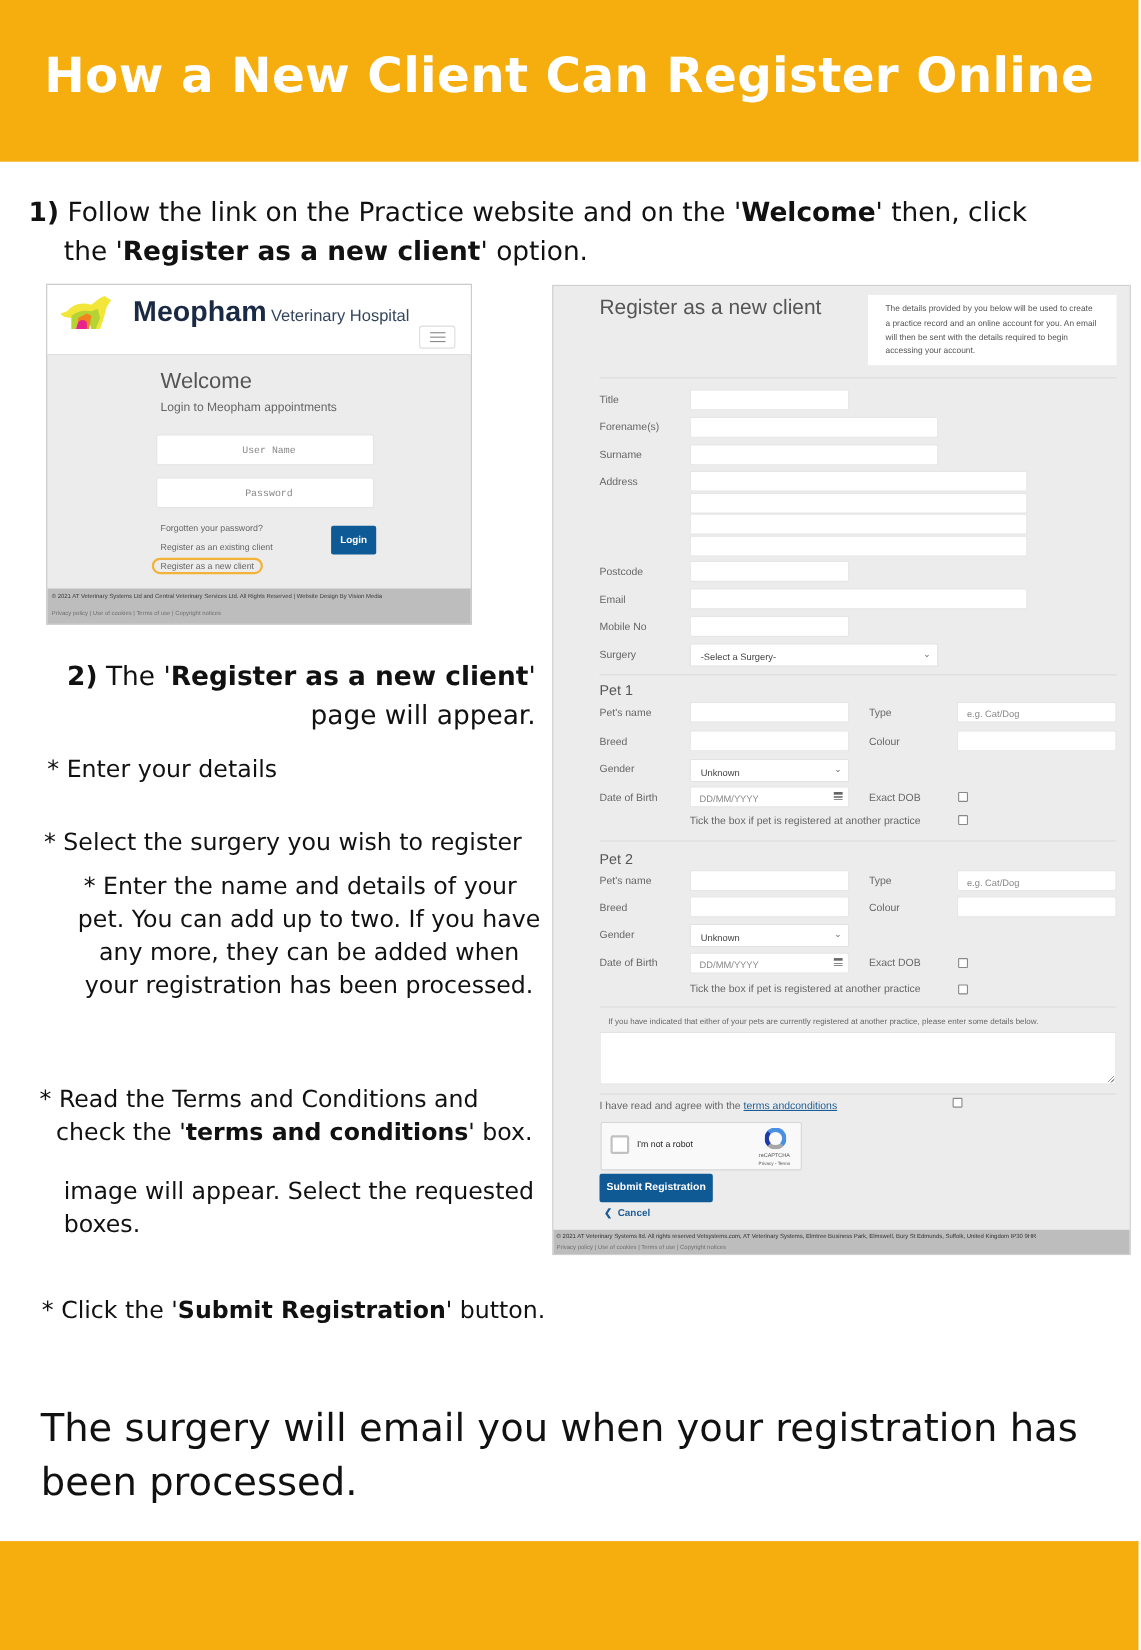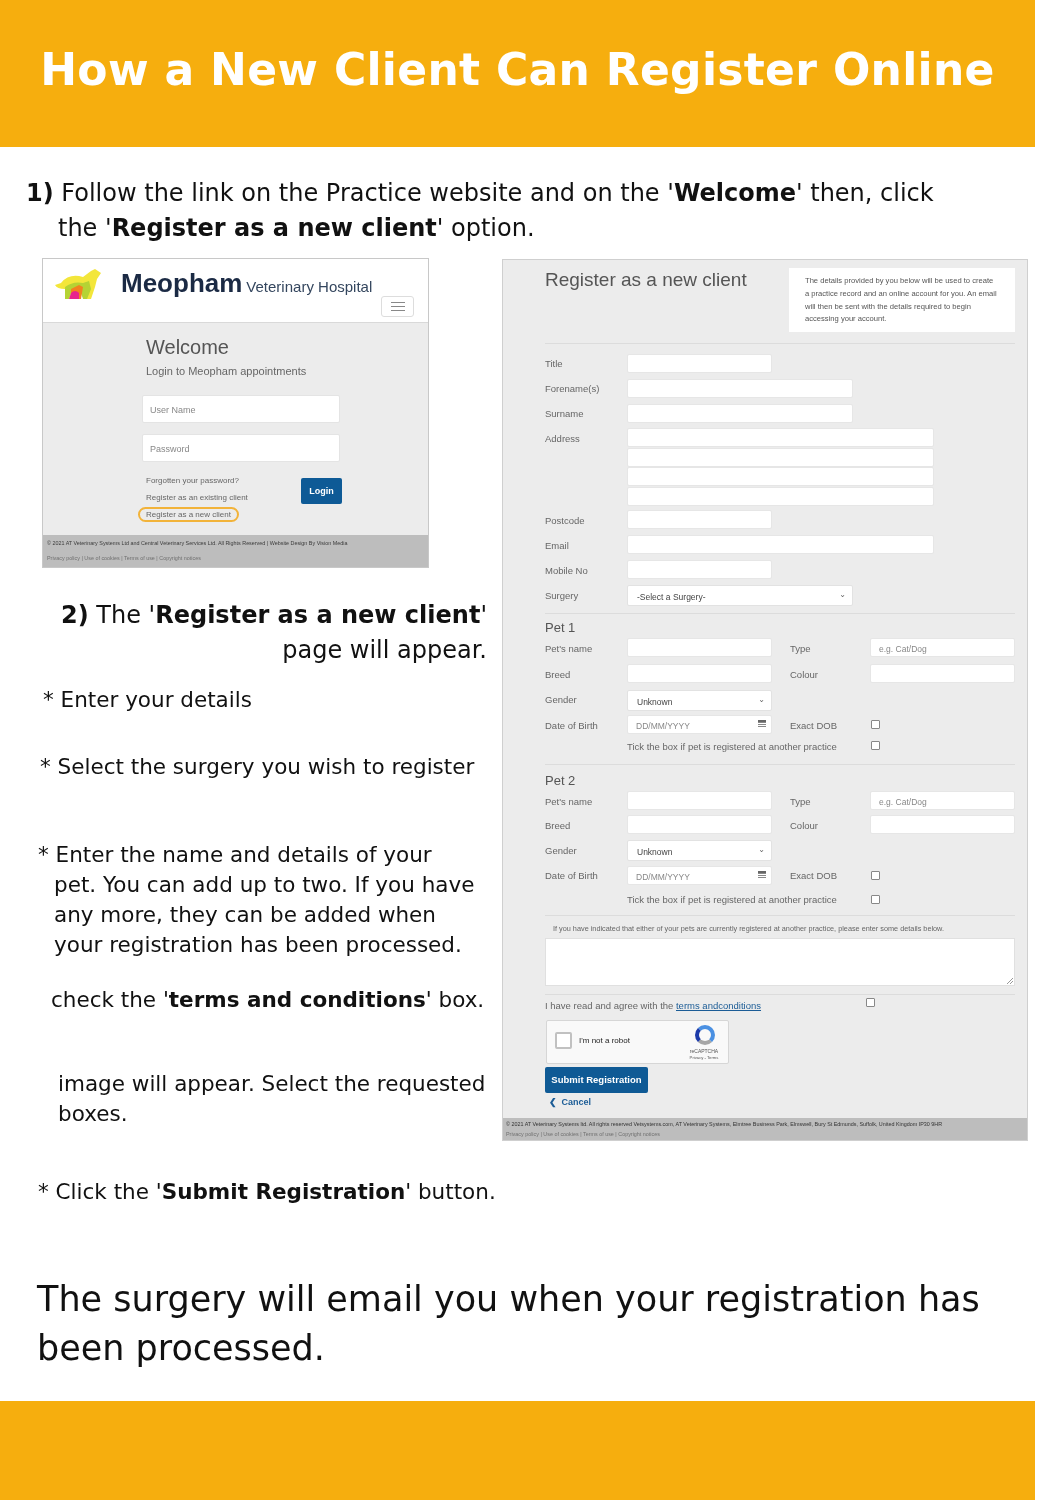--- a/index.html
+++ b/index.html
@@ -22,21 +22,21 @@
   .ws-logo { position: absolute; left: 8px; top: 6px; width: 56px; height: 40px; }
   .ws-brand { position: absolute; left: 78px; top: 9px; font-family: "Liberation Sans", sans-serif; color: #1b2a44; }
   .ws-brand .big { font-size: 26px; font-weight: bold; }
   .ws-brand .small { font-size: 15px; color: #34465e; margin-left: 4px; }
   .ws-menu { position: absolute; left: 338px; top: 37px; width: 33px; height: 21px; border: 1px solid #ddd; border-radius: 3px; background: #fff; }
   .ws-menu span { position: absolute; left: 9px; width: 14px; height: 1px; background: #888; }
   .ws-body { position: absolute; left: 0; top: 64px; width: 100%; height: 212px; }
   .ws-title { position: absolute; left: 103px; top: 13px; font-family: "Liberation Sans", sans-serif; font-size: 20px; color: #555; }
   .ws-sub { position: absolute; left: 103px; top: 42px; font-family: "Liberation Sans", sans-serif; font-size: 11px; color: #666; }
   .ws-input { position: absolute; left: 99px; width: 198px; height: 28px; background: #fff; border: 1px solid #e4e4e4; border-radius: 2px;
-    font-family: Liberation Sans, sans-serif; font-size: 9px; color: #888; padding: 9px 0 0 7px; }
+    font-family: Liberation Mono, monospace; font-size: 9px; color: #888; padding: 9px 0 0 7px; text-align: center; }
   .ws-link { position: absolute; left: 103px; font-family: "Liberation Sans", sans-serif; font-size: 8px; color: #666; }
   .ws-link.circled { left: 95px; border: 2px solid #f2b33a; border-radius: 10px; padding: 1px 6px; }
   .ws-login { position: absolute; left: 258px; top: 155px; width: 41px; height: 26px; background: #0e5a96; border-radius: 2px; color: #fff;
     font-family: "Liberation Sans", sans-serif; font-weight: bold; font-size: 9px; text-align: center; line-height: 26px; }
   .ws-footer { position: absolute; left: 0; top: 276px; width: 100%; height: 34px; background: #bdbdbd; font-family: "Liberation Sans", sans-serif; }
   .ws-footer .l1 { position: absolute; left: 4px; top: 5px; font-size: 5.4px; color: #3b3b3b; white-space: nowrap; }
   .ws-footer .l2 { position: absolute; left: 4px; top: 20px; font-size: 5.4px; color: #707070; white-space: nowrap; }
 
   
   .step2 { position: absolute; left: 17px; top: 598px; font-size: 24px; line-height: 35px; width: 470px; text-align: right; }
@@ -132,28 +132,29 @@
 </div>
 
 <div class="bullet" style="left:43px; top:685px;">
   <span>* Enter your details</span>
 </div>
 
 <div class="bullet" style="left:40px; top:752px;">
   <span class="cont">* Select the surgery you wish to register</span>
 </div>
 
-<div class="bullet" style="left:38px; top:840px;">
+<div class="bullet" style="left:38px; top:792px;text-align:center;">
   <span class="cont">* Enter the name and details of your</span>
   <span class="cont" style="padding-left:16px">pet. You can add up to two. If you have</span>
   <span class="cont" style="padding-left:16px">any more, they can be added when</span>
   <span class="cont" style="padding-left:16px">your registration has been processed.</span>
 </div>
 
 <div class="bullet" style="left:36px; top:985px;">
+  <span class="cont">* Read the Terms and Conditions and</span>
   <span class="cont" style="padding-left:15px"><span>check the '</span><b>terms and conditions</b><span>' box.</span></span>
 </div>
 
 <div class="bullet" style="left:35px; top:1069px; width:480px;">
   <span class="cont" style="padding-left:23px">image will appear. Select the requested</span>
   <span class="cont" style="padding-left:23px">boxes.</span>
 </div>
 
 <div class="bullet" style="left:38px; top:1177px;">
   <span class="cont"><span>* Click the '</span><b>Submit Registration</b><span>' button.</span></span>

